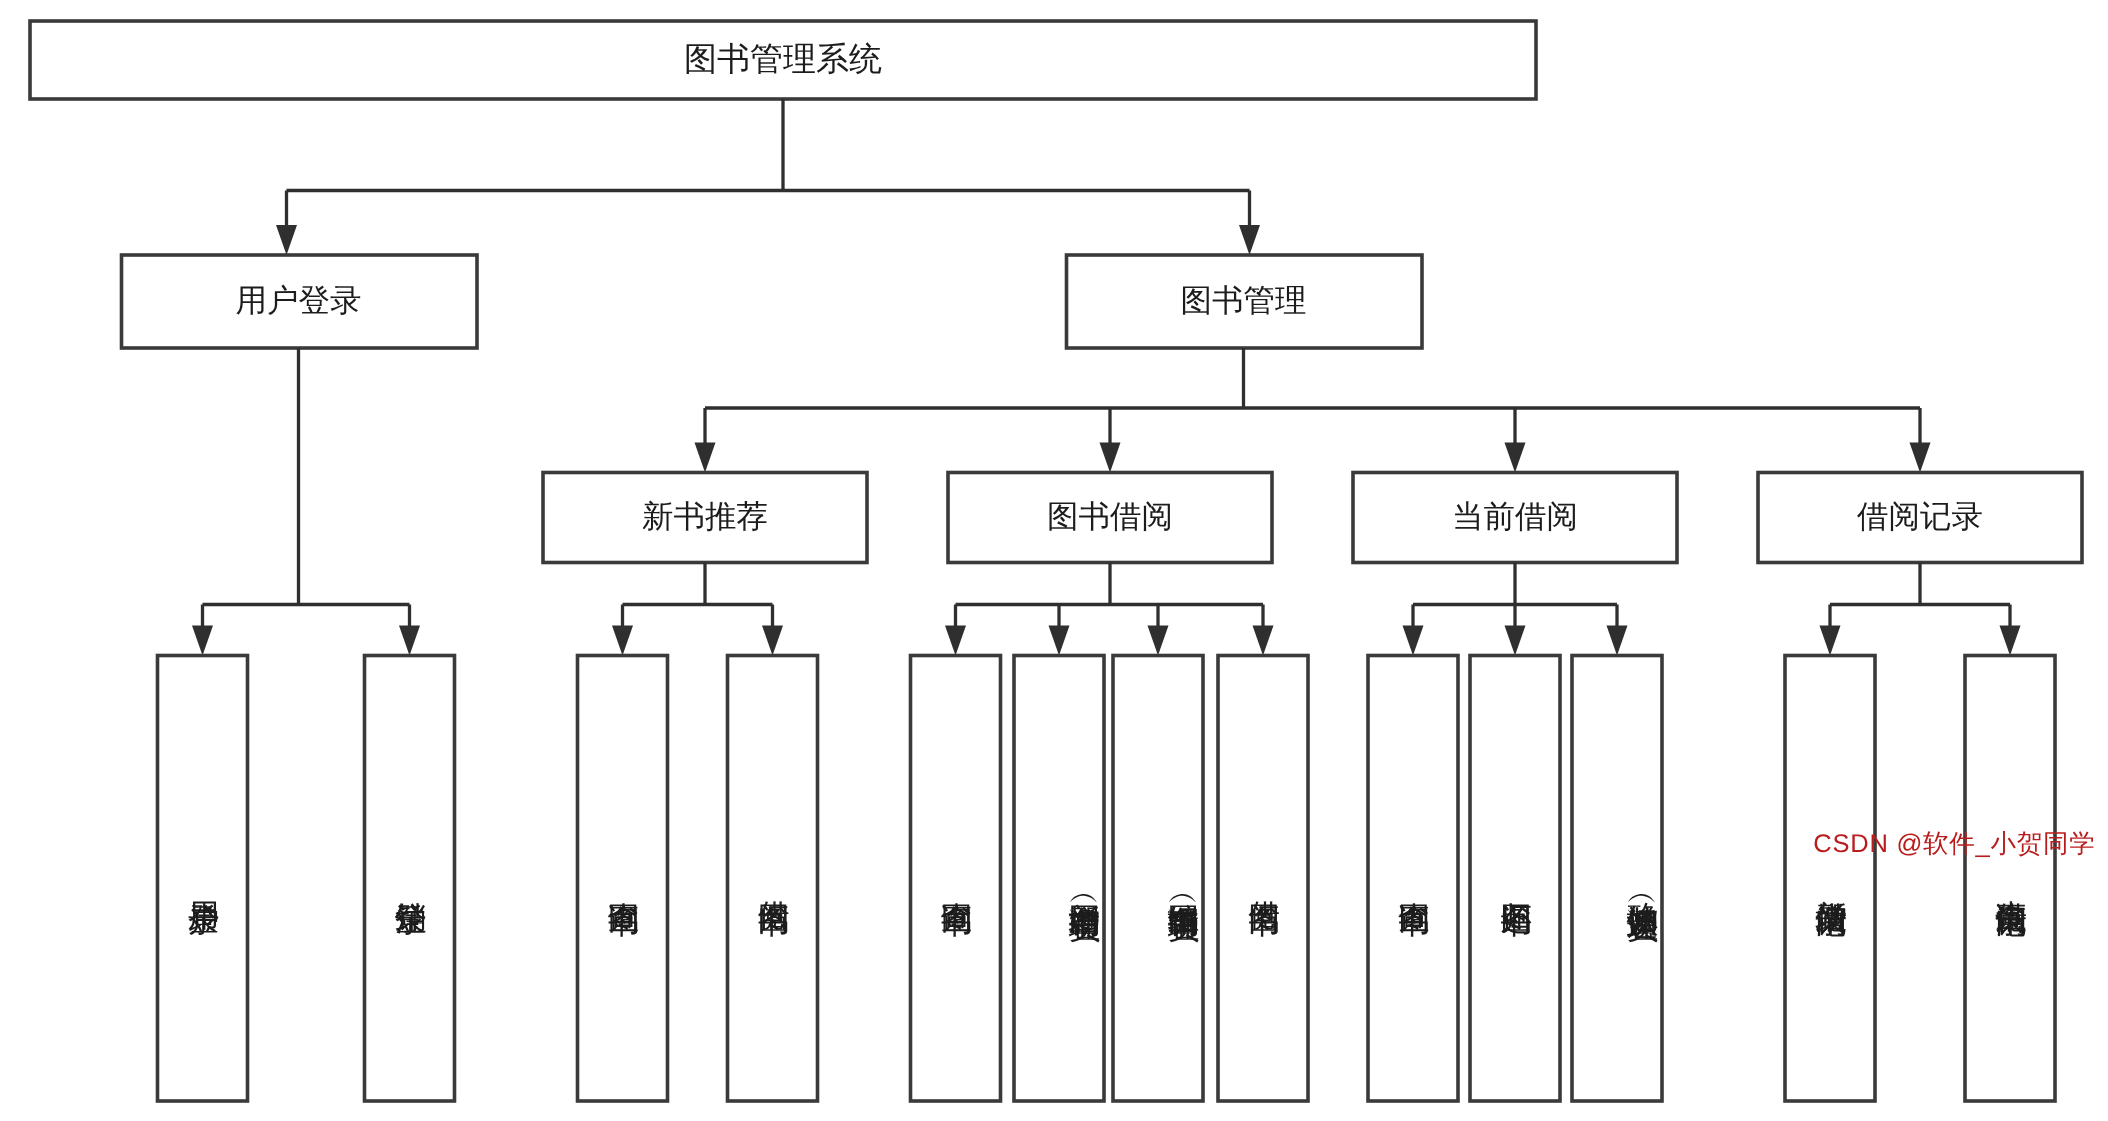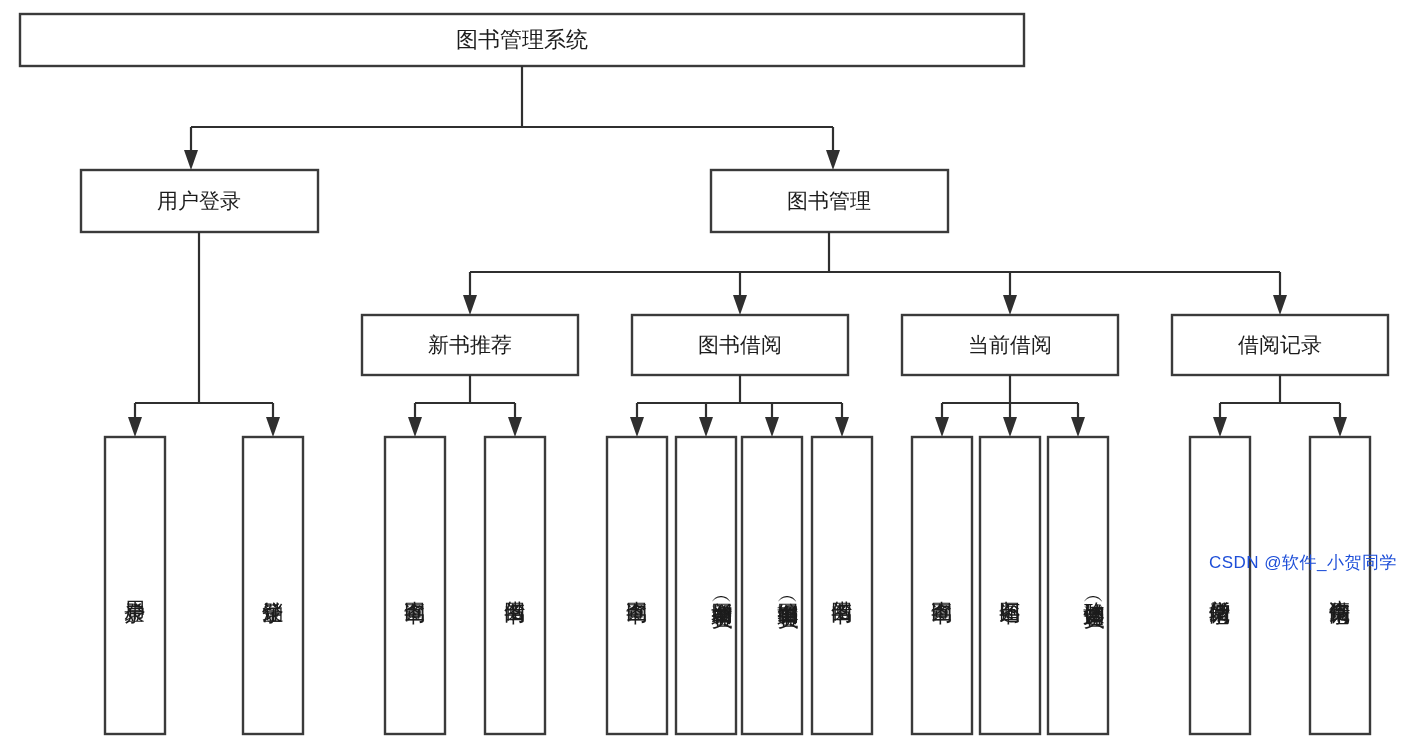--- a/index.html
+++ b/index.html
@@ -65,21 +65,21 @@
     text-align: center;
     pointer-events: none;
     -webkit-font-feature-settings: "vert";
   }
   .watermark {
     position: absolute;
     right: 8px;
     bottom: 6px;
     font-family: "Liberation Sans", "DejaVu Sans", sans-serif;
     font-size: 17px;
-    color: #1d4ed8;
+    color: #b91c1c;
     letter-spacing: 0.5px;
     white-space: nowrap;
   }
 </style>
 </head>
 <body>
 
 <div id="diagram-root">
 
   <svg id="flow-svg" viewBox="0 0 1405 747">

